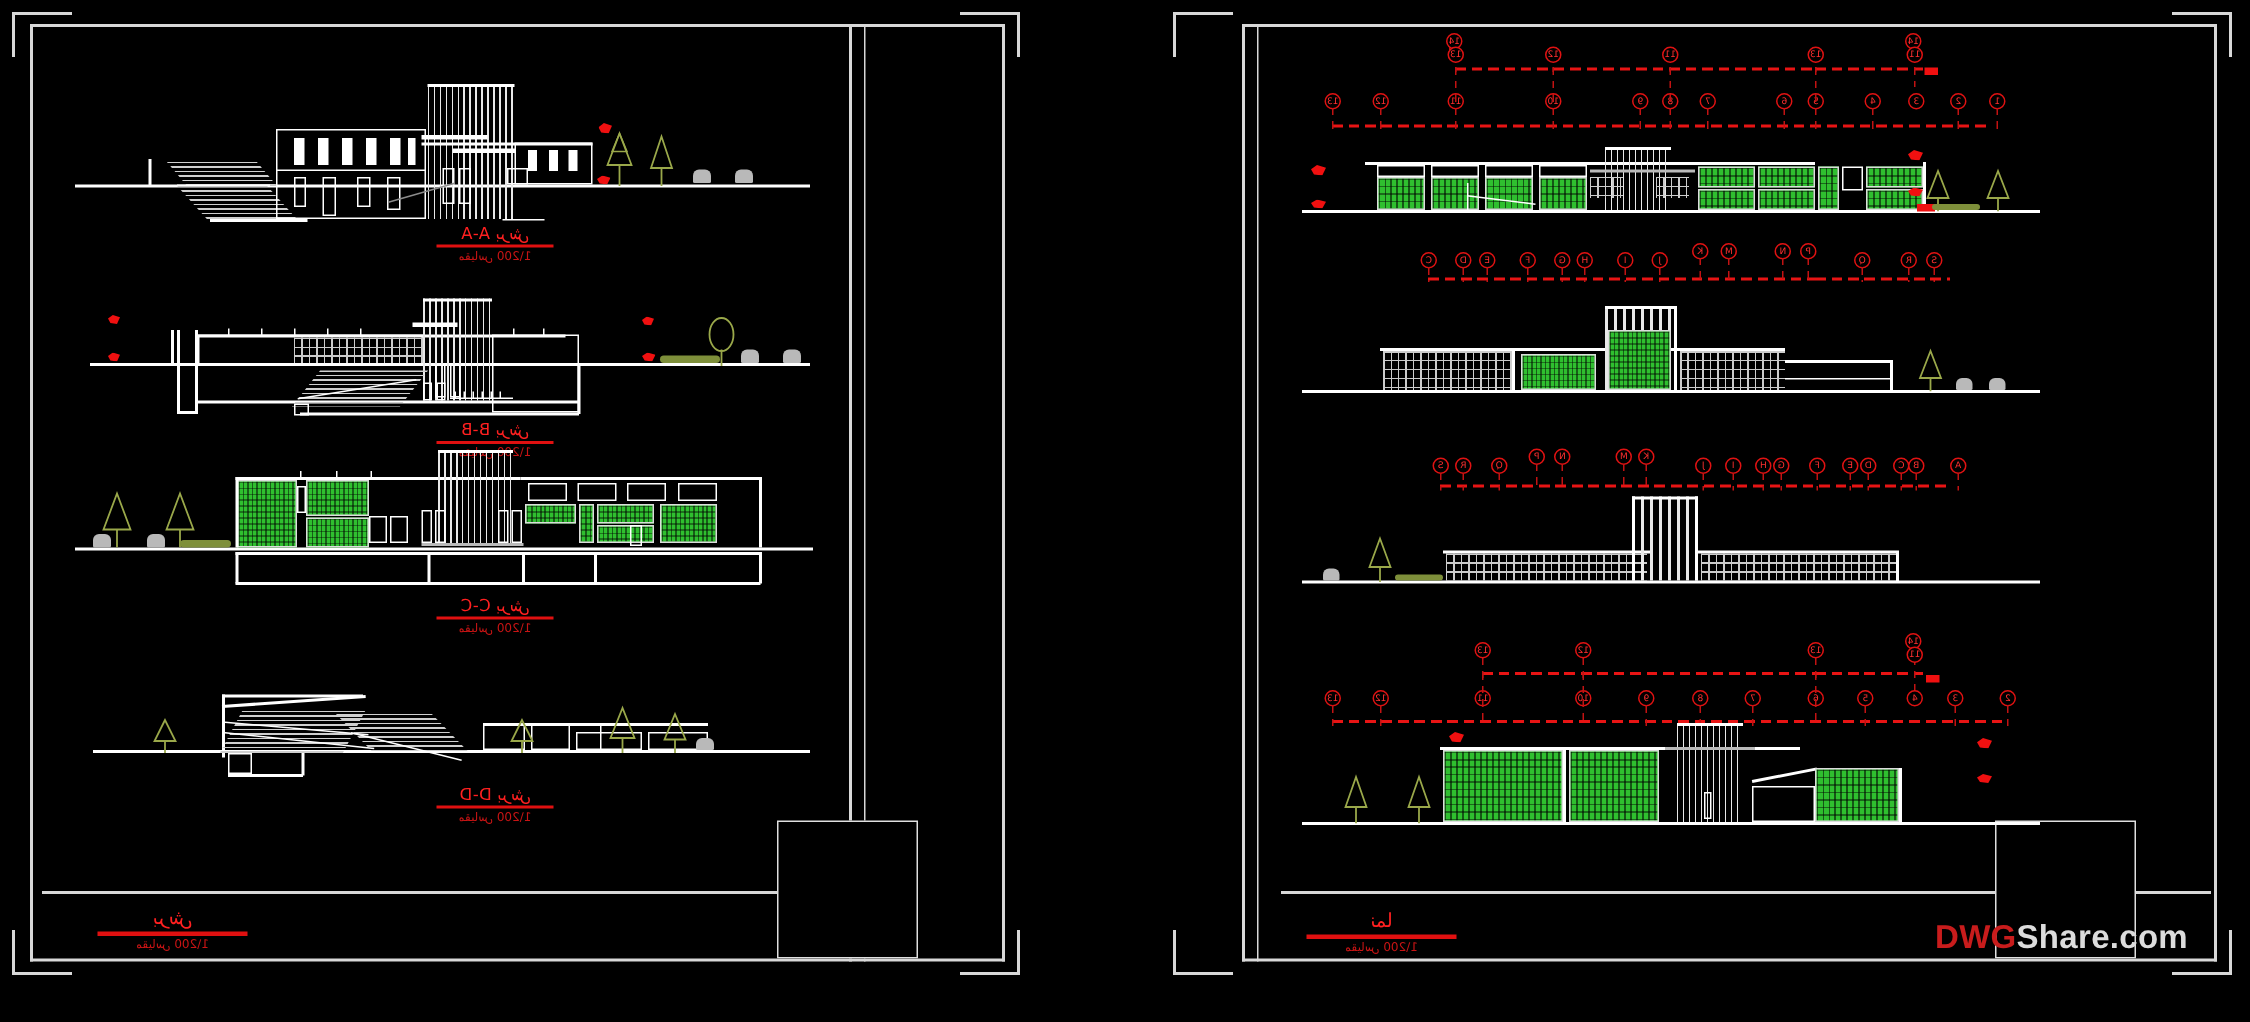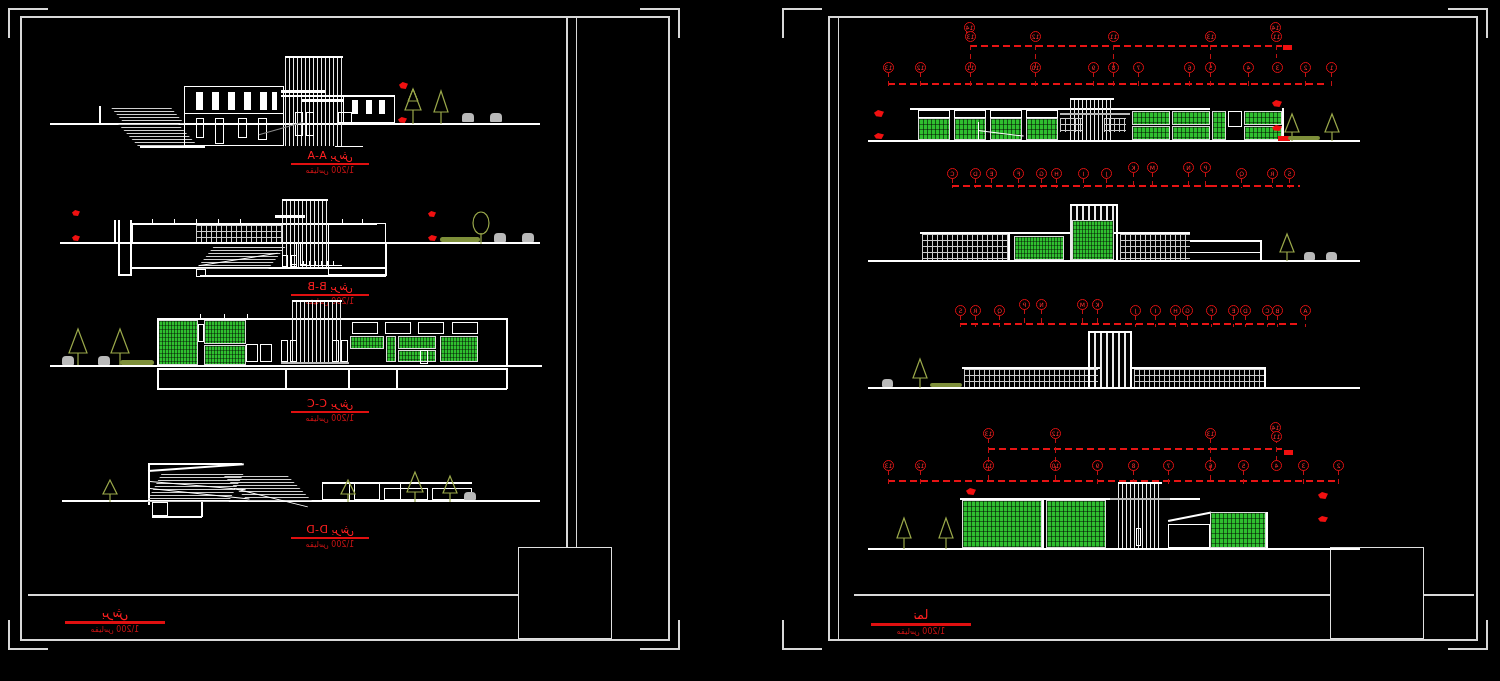--- a/index.html
+++ b/index.html
@@ -797,14 +797,17 @@
       </div>
     </div>
 
     <div class="label big" style="left:92px;top:608px;width:118px;">
       <span class="t1">نما</span>
       <div class="rule" style="width:100px;height:3px;"></div>
       <span class="t2">مقياس 200\1</span>
     </div>
   </div>
 
+  <div id="watermark">
+    <span class="dwg">DWG</span><span class="share">Share.com</span>
+  </div>
 
 </div>
 
 </body></html>

